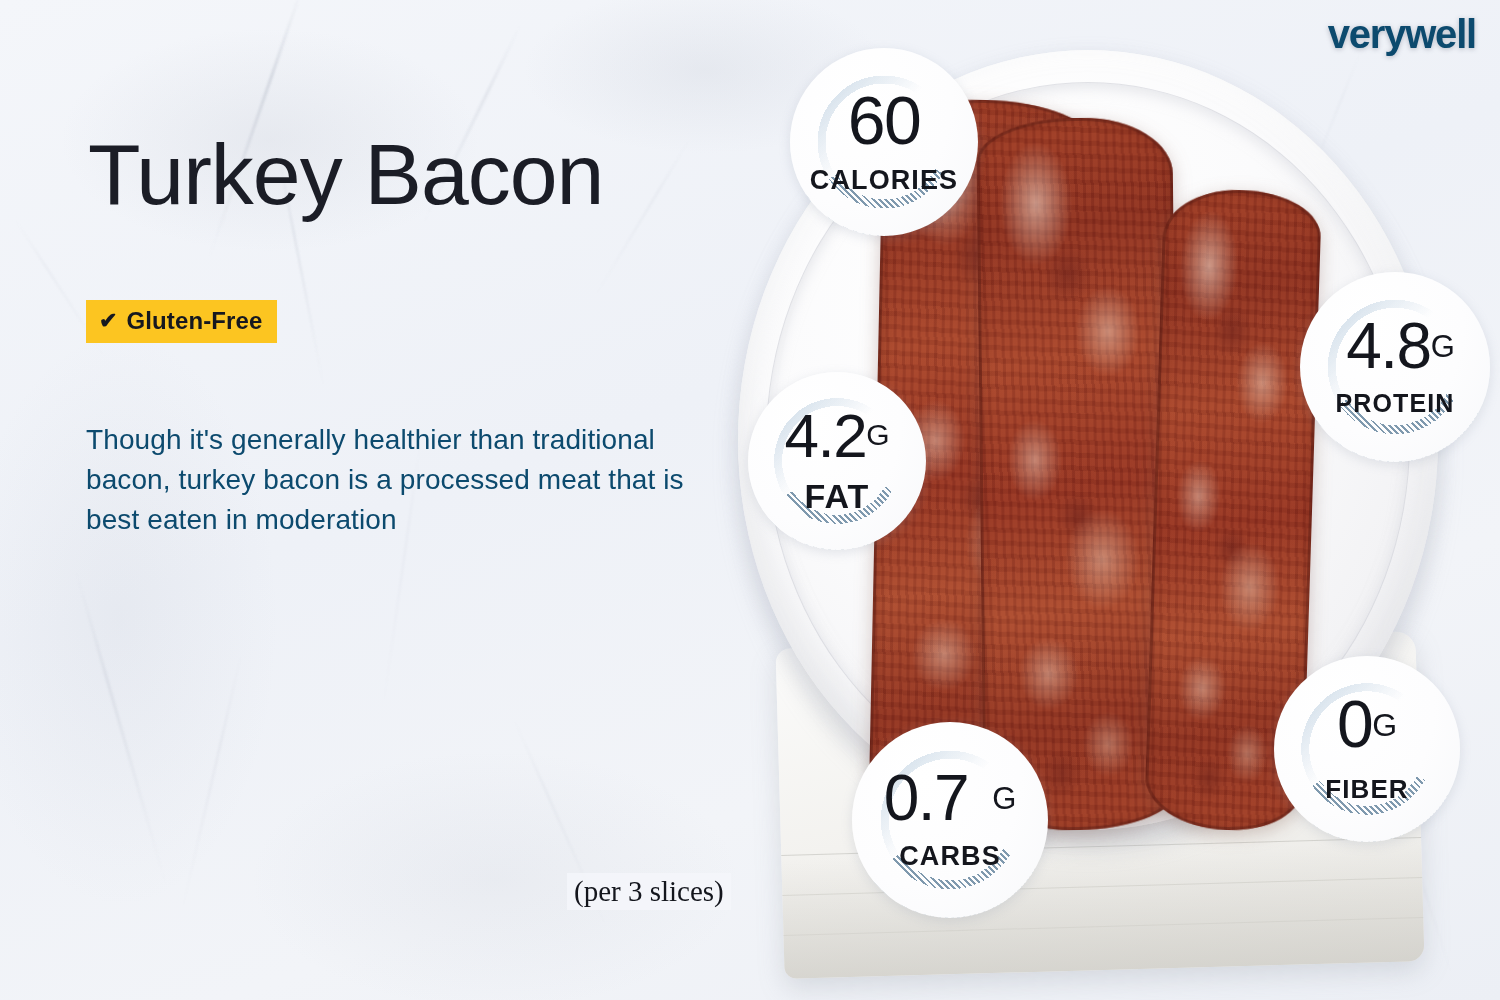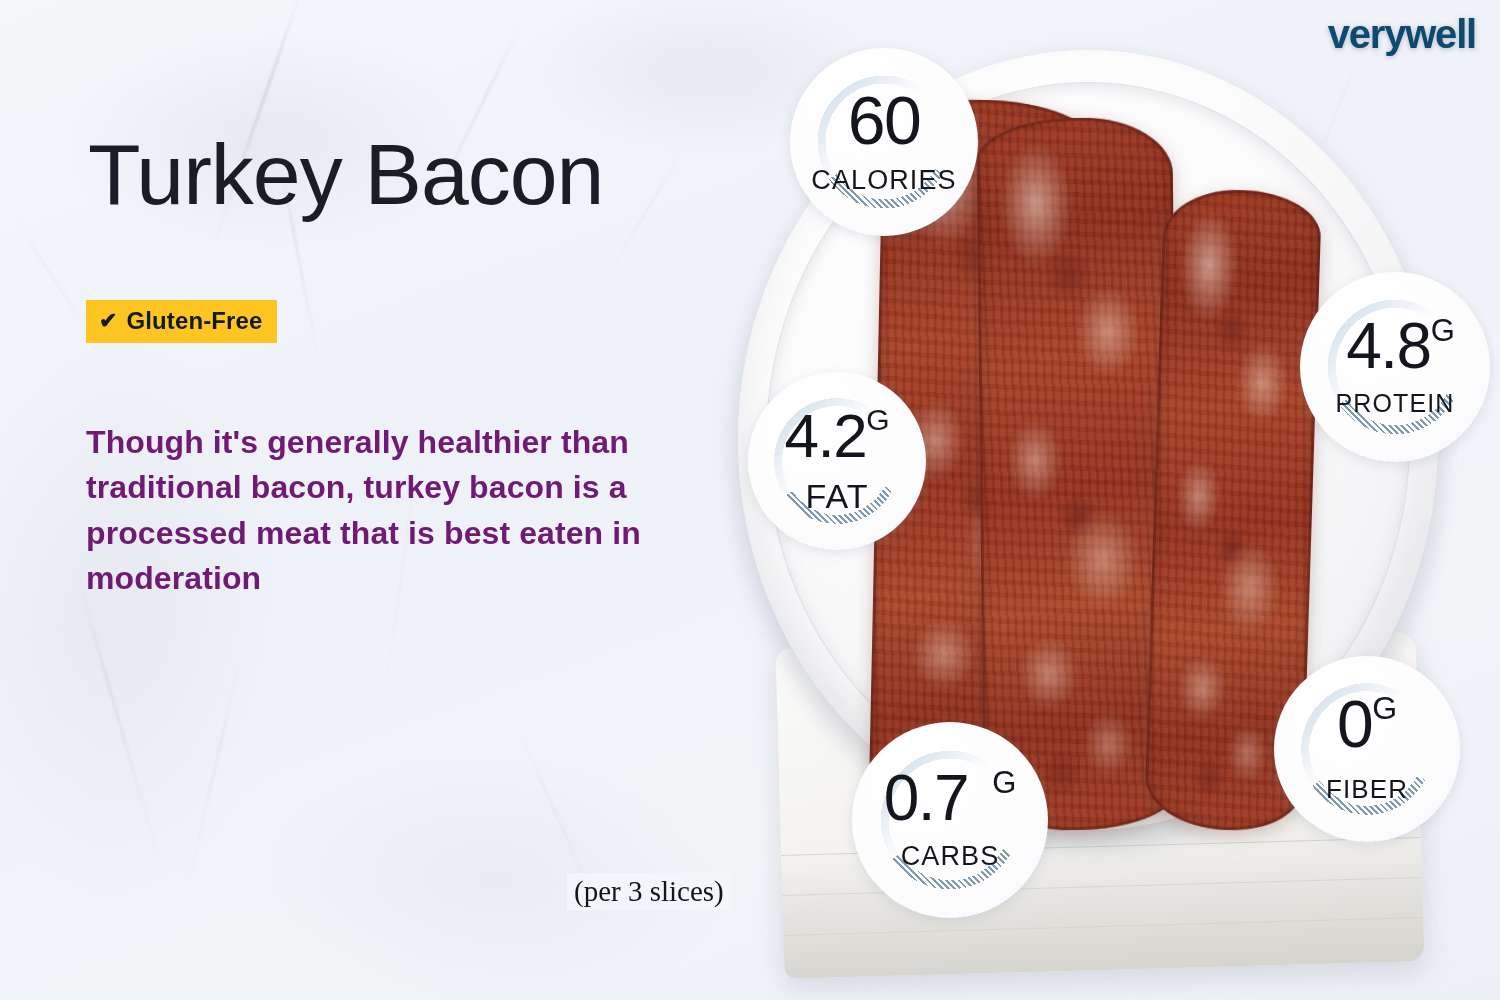--- a/index.html
+++ b/index.html
@@ -156,22 +156,22 @@
     background:#fcc521;
     padding:7px 15px 8px 13px;
     display:flex; align-items:center; gap:9px;
     font-size:24px; font-weight:700; color:#16181f;
     letter-spacing:.1px;
   }
   .gf-check { font-size:22px; font-weight:700; line-height:1; }
   .desc {
     position:absolute; left:86px; top:420px;
     width:620px;
-    font-size:32px; font-weight:700; line-height:1.42;
-    color:#701a75; letter-spacing:.1px;
+    font-size:28px; font-weight:400; line-height:1.42;
+    color:#0c4a6e; letter-spacing:.1px;
   }
   .per-serving {
     position:absolute; left:567px; top:873px;
     font-family:"Liberation Serif", serif;
     font-size:29px; color:#14161d;
     background:rgba(244,246,250,.85);
     padding:2px 7px;
   }
   .logo {
     position:absolute; right:24px; top:12px;
@@ -211,26 +211,26 @@
     -webkit-mask:radial-gradient(circle at 50% 50%, transparent 0 calc(50% - 8px), #000 calc(50% - 8px) 50%, transparent 50%);
     mask:radial-gradient(circle at 50% 50%, transparent 0 calc(50% - 8px), #000 calc(50% - 8px) 50%, transparent 50%);
   }
   .badge-inner {
     position:absolute; inset:0;
     display:flex; flex-direction:column;
     align-items:center; justify-content:center;
     color:#14161d;
   }
   .badge-value {
-    display:flex; align-items:flex-start;
+    display:flex; align-items:center;
     font-weight:400; line-height:.96;
     letter-spacing:-1.5px;
   }
   .badge-unit { font-weight:500; letter-spacing:0; }
-  .badge-label { font-weight:400; letter-spacing:1.1px; }
+  .badge-label { font-weight:700; letter-spacing:1.1px; }
 
   
   #badge-calories { left:790px;  top:48px;  width:188px; height:188px; }
   #badge-calories .badge-value { font-size:68px; }
   #badge-calories .badge-label { font-size:27px; margin-top:12px; }
 
   #badge-fat      { left:748px;  top:372px; width:178px; height:178px; }
   #badge-fat .badge-value { font-size:62px; }
   #badge-fat .badge-unit  { font-size:30px; }
   #badge-fat .badge-label { font-size:34px; margin-top:12px; }

